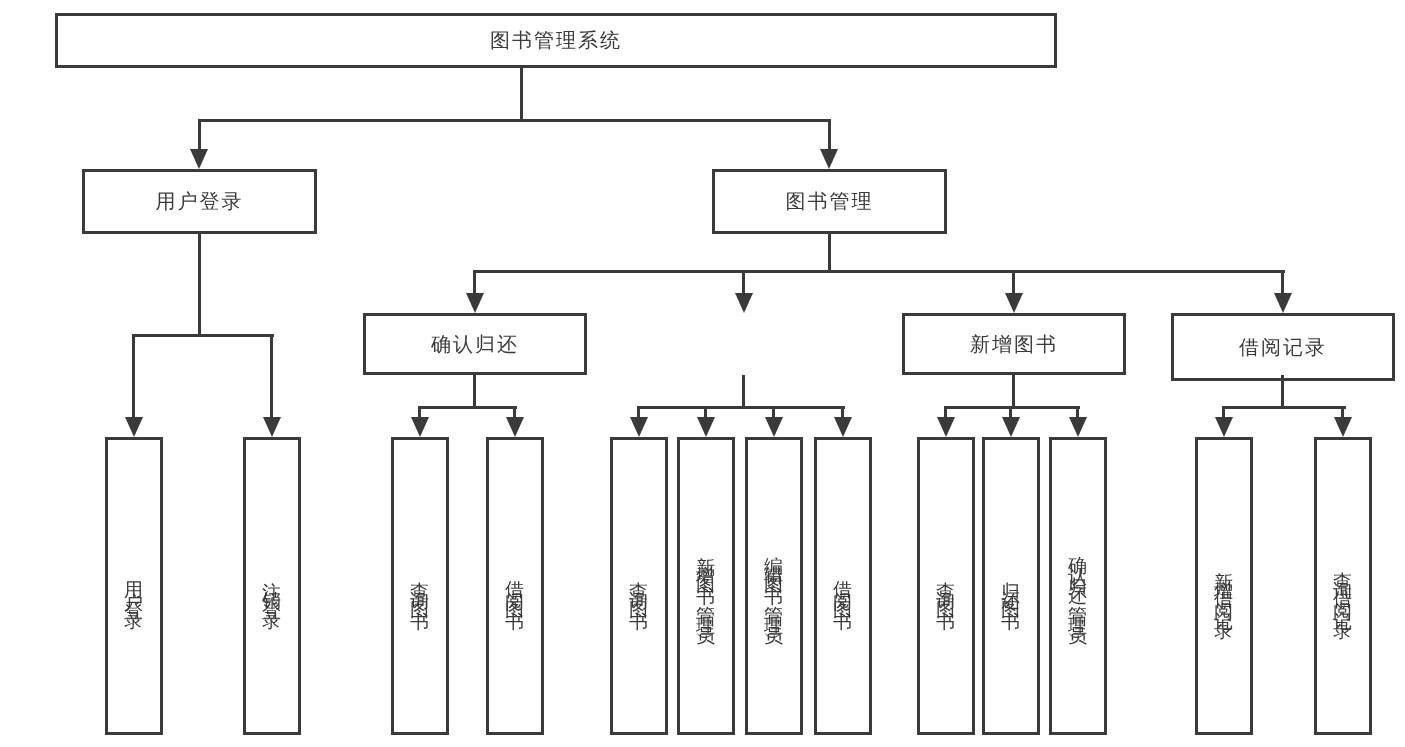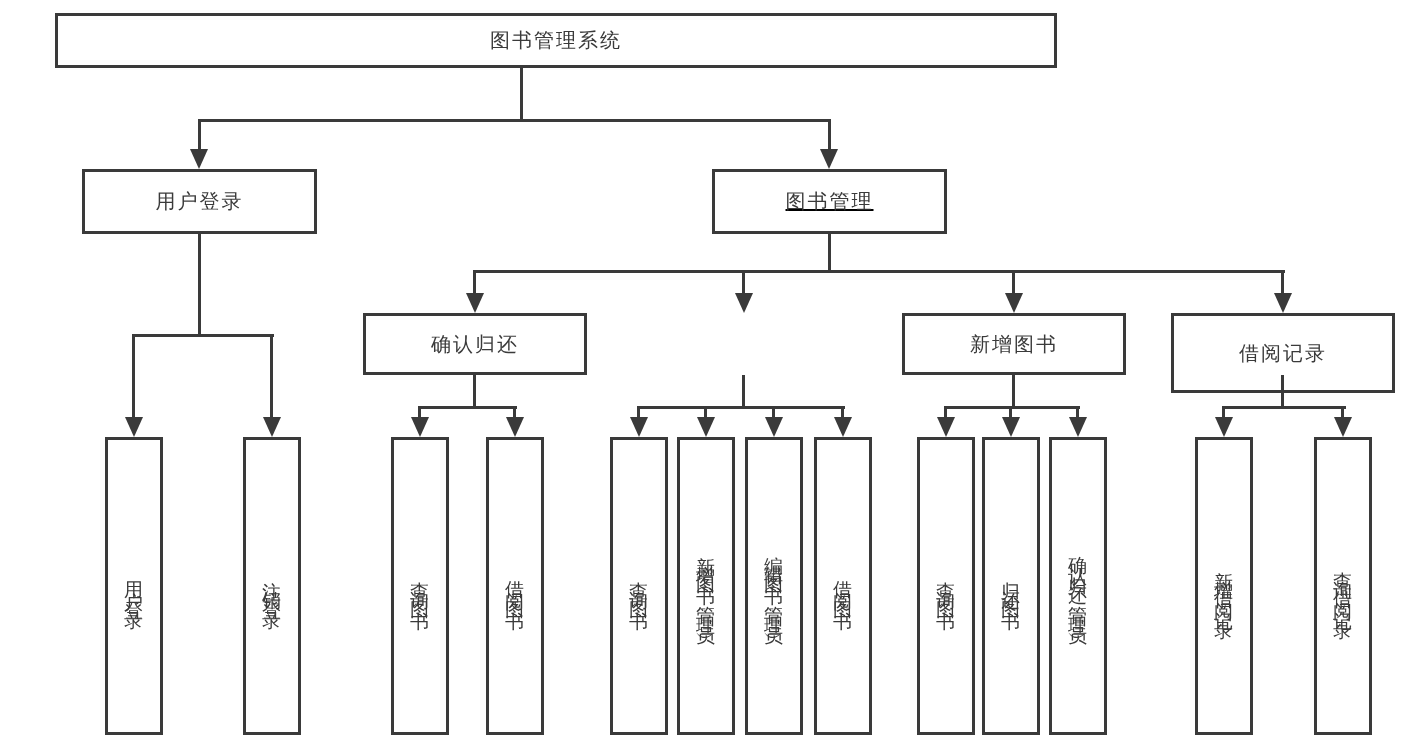--- a/index.html
+++ b/index.html
@@ -74,21 +74,21 @@
   <div class="line" style="left:520px;top:68px;width:3px;height:54px;"></div>
   <div class="line" style="left:198px;top:119px;width:633px;height:3px;"></div>
   <div class="line" style="left:198px;top:119px;width:3px;height:32px;"></div>
   <div class="line" style="left:828px;top:119px;width:3px;height:32px;"></div>
   <div class="arrow" style="left:190px;top:149px;"></div>
   <div class="arrow" style="left:820px;top:149px;"></div>
 
   <div class="box" style="left:82px;top:169px;width:235px;height:65px;">
     <span class="htext">用户登录</span>
   </div>
-  <div class="box" style="left:712px;top:169px;width:235px;height:65px;text-decoration:underline;">
+  <div class="box" style="left:712px;top:169px;width:235px;height:65px;">
     <span class="htext">图书管理</span>
   </div>
 
   <div class="line" style="left:198px;top:234px;width:3px;height:103px;"></div>
   <div class="line" style="left:132px;top:334px;width:142px;height:3px;"></div>
   <div class="line" style="left:132px;top:334px;width:3px;height:85px;"></div>
   <div class="line" style="left:270px;top:334px;width:3px;height:85px;"></div>
   <div class="arrow" style="left:125px;top:417px;"></div>
   <div class="arrow" style="left:263px;top:417px;"></div>
 
@@ -102,21 +102,21 @@
   <div class="arrow" style="left:735px;top:293px;"></div>
   <div class="arrow" style="left:1005px;top:293px;"></div>
   <div class="arrow" style="left:1274px;top:293px;"></div>
 
   <div class="box" style="left:363px;top:313px;width:224px;height:62px;">
     <span class="htext">确认归还</span>
   </div>
   <div class="box" style="left:902px;top:313px;width:224px;height:62px;">
     <span class="htext">新增图书</span>
   </div>
-  <div class="box" style="left:1171px;top:313px;width:224px;height:80px;">
+  <div class="box" style="left:1171px;top:313px;width:224px;height:68px;">
     <span class="htext">借阅记录</span>
   </div>
 
   <div class="line" style="left:473px;top:375px;width:3px;height:33px;"></div>
   <div class="line" style="left:418px;top:406px;width:99px;height:3px;"></div>
   <div class="line" style="left:418px;top:406px;width:3px;height:13px;"></div>
   <div class="line" style="left:513px;top:406px;width:3px;height:13px;"></div>
   <div class="arrow" style="left:411px;top:417px;"></div>
   <div class="arrow" style="left:506px;top:417px;"></div>
 

